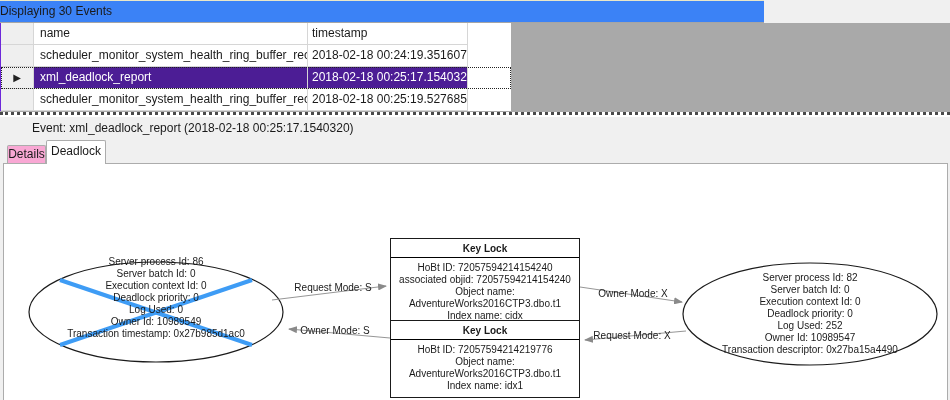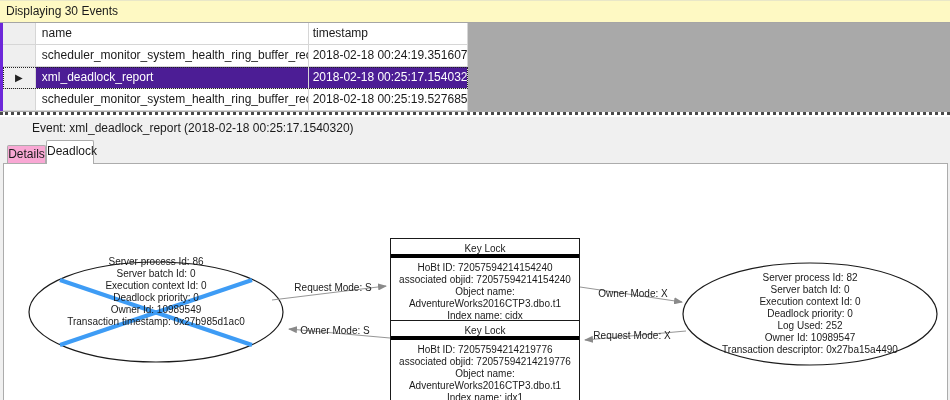--- a/index.html
+++ b/index.html
@@ -7,36 +7,36 @@
   body {
     position:relative;
     background:#F0F0F0;
     font-family:"Liberation Sans", sans-serif;
     color:#1a1a1a;
     font-size:12px;
   }
 
   
   .topbar {
-    position:absolute; left:0; top:0; width:950px; height:23px;
-    background:#fef9c3;
+    position:absolute; left:0; top:0; width:764px; height:23px;
+    background:#3b82f6;
     border-top:1px solid #E9E7C8;
     border-bottom:1px solid #A5A5A5;
-    line-height:21px; padding-left:6px;
+    line-height:21px; 
   }
 
   
   .grid-backdrop {
     position:absolute; left:0; top:23px; width:950px; height:89px;
     background:#A9A9A9;
   }
   .grid {
-    position:absolute; left:0; top:23px; width:468px;
+    position:absolute; left:0; top:23px; width:511px;
     background:#fff;
-    border-left:3px solid #6d28d9;
+    border-left:1px solid #6d28d9;
   }
   .grow { display:flex; height:22px; }
   .cell {
     border-right:1px solid #D6D6D6;
     border-bottom:1px solid #D6D6D6;
     overflow:hidden; white-space:nowrap;
     line-height:21px;
   }
   .c-gutter { width:33px; background:#EFEFEF; text-align:center; }
   .c-name   { width:274px; padding-left:6px; }
@@ -68,21 +68,21 @@
     position:absolute; text-align:center;
     border:1px solid #ACACAC;
     border-bottom:none;
     border-radius:2px 2px 0 0;
   }
   .tab-inactive {
     left:7px; top:5px; width:39px; height:18px;
     background:#f9a8d4; line-height:16px; z-index:1;
   }
   .tab-active {
-    left:46px; top:0; width:48px; height:24px;
+    left:46px; top:0; width:60px; height:24px;
     background:#FFFFFF; line-height:20px; z-index:4;
   }
 
   
   .pane-bg {
     position:absolute; left:3px; top:163px; width:945px; height:237px;
     background:#FFFFFF;
     border:1px solid #ACACAC; border-bottom:none;
     z-index:2;
   }
@@ -94,21 +94,21 @@
     font-size:10px; line-height:12px; color:#1a1a1a;
   }
   .proc-left  { left:36px;  top:92px; }
   .proc-right { left:690px; top:108px; }
 
   .lockbox {
     position:absolute; width:190px; left:390px;
     background:#fff; border:1px solid #1a1a1a;
     font-size:10px; text-align:center;
   }
-  .lockbox .ltitle { height:19px; line-height:19px; border-bottom:4px solid #000000; }
+  .lockbox .ltitle { height:19px; line-height:19px; border-bottom:1px solid #000000;font-weight:bold; }
   .lockbox .lbody  { padding:4px 0 5px; line-height:12px; }
   .lock-top    { top:74px; }
   .lock-bottom { top:156px; }
 
   .edge-label {
     position:absolute; width:124px; text-align:center;
     font-size:10px; color:#1a1a1a;
   }
   .el-1 { left:271px; top:118px; }
   .el-2 { left:273px; top:161px; }
@@ -178,20 +178,21 @@
     <line x1="390" y1="174" x2="289" y2="165" stroke="#969696" stroke-width="1" marker-end="url(#arrow)"></line>
     <line x1="580" y1="123" x2="682" y2="138" stroke="#969696" stroke-width="1" marker-end="url(#arrow)"></line>
     <line x1="686" y1="167" x2="585" y2="176" stroke="#969696" stroke-width="1" marker-end="url(#arrow)"></line>
   </svg>
 
   <div class="proc-text proc-left">
     <div>Server process Id: 86</div>
     <div>Server batch Id: 0</div>
     <div>Execution context Id: 0</div>
     <div>Deadlock priority: 0</div>
+    <div>Log Used: 0</div>
     <div>Owner Id: 10989549</div>
     <div>Transaction timestamp: 0x27b985d1ac0</div>
   </div>
 
   <div class="proc-text proc-right">
     <div>Server process Id: 82</div>
     <div>Server batch Id: 0</div>
     <div>Execution context Id: 0</div>
     <div>Deadlock priority: 0</div>
     <div>Log Used: 252</div>
@@ -206,21 +207,20 @@
       <div>associated objid: 72057594214154240</div>
       <div>Object name: AdventureWorks2016CTP3.dbo.t1</div>
       <div>Index name: cidx</div>
     </div>
   </div>
 
   <div class="lockbox lock-bottom">
     <div class="ltitle">Key Lock</div>
     <div class="lbody">
       <div>HoBt ID: 72057594214219776</div>
-      <div>associated objid: 72057594214219776</div>
       <div>Object name: AdventureWorks2016CTP3.dbo.t1</div>
       <div>Index name: idx1</div>
     </div>
   </div>
 
   <div class="edge-label el-1">Request Mode: S</div>
   <div class="edge-label el-2">Owner Mode: S</div>
   <div class="edge-label el-3">Owner Mode: X</div>
   <div class="edge-label el-4">Request Mode: X</div>
 </div>

